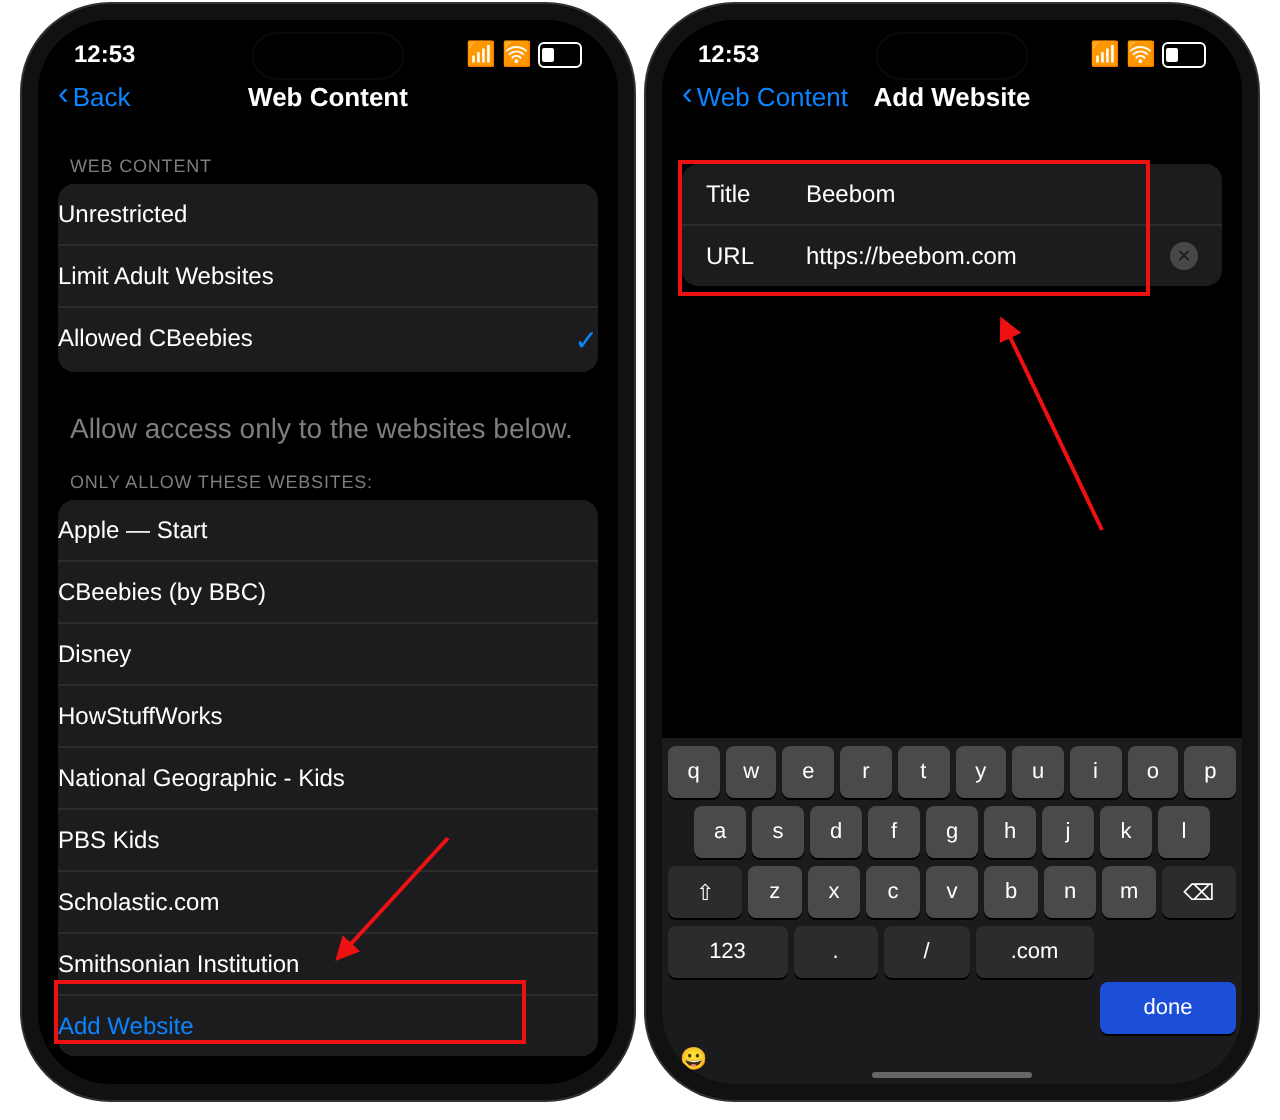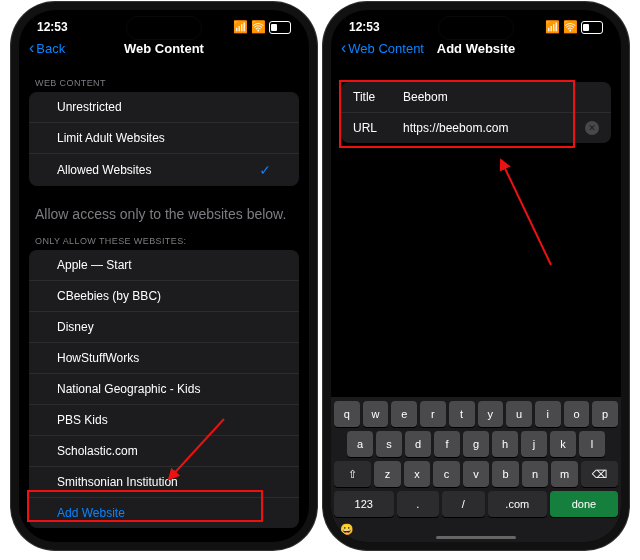--- a/index.html
+++ b/index.html
@@ -92,23 +92,23 @@
     margin-top: 16px;
   }
   .group {
     background: #1c1c1e;
     margin: 0 10px;
     border-radius: 8px;
     overflow: hidden;
   }
   .row {
     display: flex;
-    align-items: center;
+    align-items: flex-start;
     justify-content: space-between;
-    padding: 8px 28px;
+    padding: 8px 0;
     font-size: 12px;
     min-height: 14px;
     border-top: 0.5px solid #2c2c2e;
   }
   .row:first-child { border-top: none; }
   .row .check { color:#0a84ff; font-size:14px; }
   .row.link { color:#0a84ff; }
   .field-row {
     display:flex; align-items:center; padding:8px 12px;
     border-top:0.5px solid #2c2c2e; font-size:12px; gap:10px;
@@ -131,21 +131,21 @@
   }
   .krow { display:flex; justify-content:center; gap:3px; margin-bottom:4px; }
   .key {
     background:#4a4a4d; color:#fff; border-radius:4px;
     height:26px; min-width:19px; flex:1;
     display:flex; align-items:center; justify-content:center;
     font-size:11px; box-shadow:0 1px 0 #000;
   }
   .key.dark { background:#2c2c2e; }
   .key.wide { flex:1.4; }
-  .key.done { background:#15803d; flex:1.6; font-size:11px; }
+  .key.done { background:#1d4ed8; flex:1.6; font-size:11px;margin-top:28px; }
   .emoji-row{ display:flex; justify-content:flex-start; padding:2px 6px 0;}
   .spacer-half{width:10px;flex:none;}
   .home-ind{
     position:absolute;bottom:3px;left:50%;transform:translateX(-50%);
     width:80px;height:3px;background:#666;border-radius:2px;
   }
 </style>
 </head>
 <body>
 
@@ -170,21 +170,21 @@
   <div class="scroller">
     <div class="section-header">WEB CONTENT</div>
     <div class="group">
       <div class="row">
         <span>Unrestricted</span>
       </div>
       <div class="row">
         <span>Limit Adult Websites</span>
       </div>
       <div class="row">
-        <span>Allowed Websites</span>
+        <span>Allowed CBeebies</span>
         <span class="check">✓</span>
       </div>
     </div>
     <div class="section-footer">Allow access only to the websites below.</div>
 
     <div class="section-header">ONLY ALLOW THESE WEBSITES:</div>
     <div class="group" id="sites-group">
         <div class="row">Apple — Start</div>
         <div class="row">CBeebies (by BBC)</div>
         <div class="row">Disney</div>

